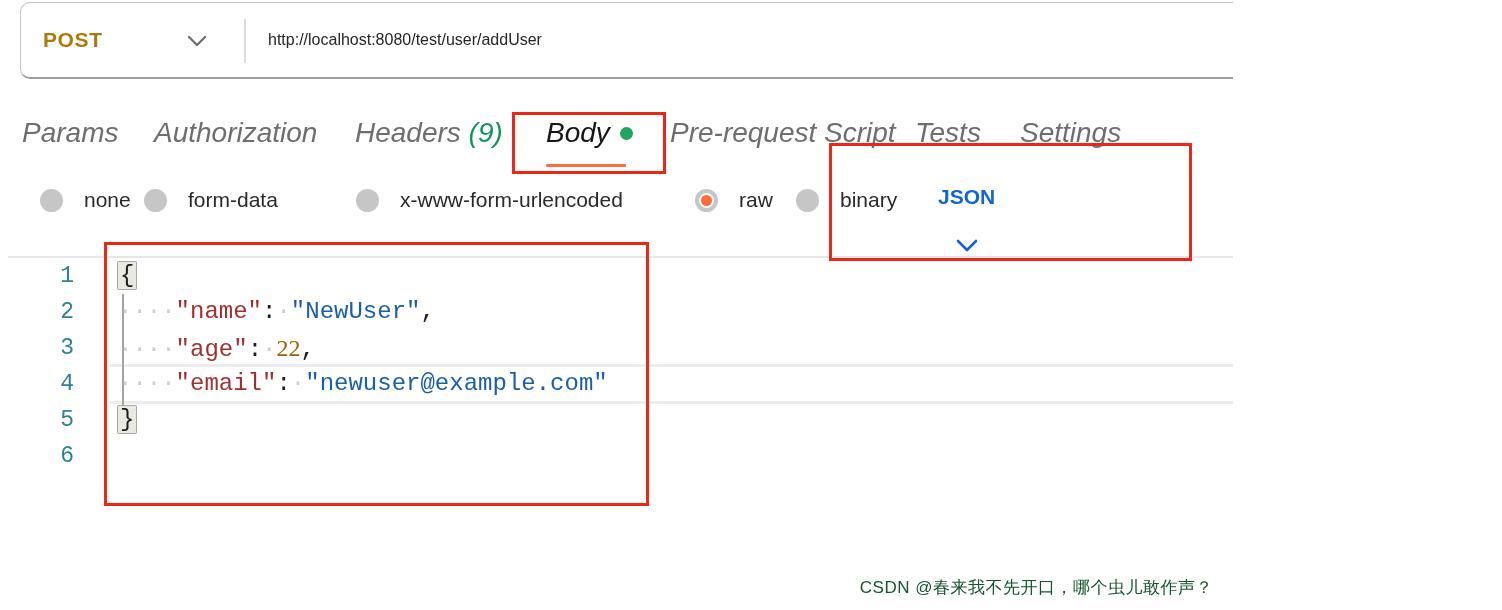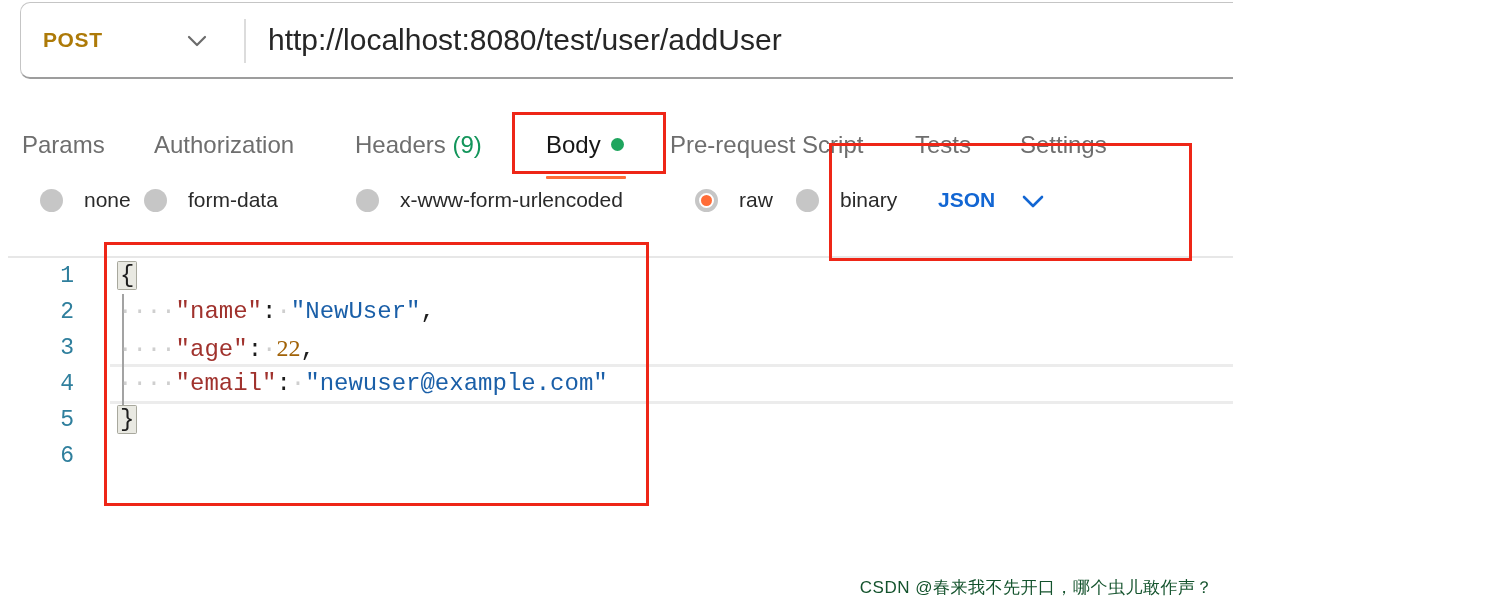--- a/index.html
+++ b/index.html
@@ -21,27 +21,27 @@
   .method-label{
     position:absolute;left:22px;font-size:21px;font-weight:700;
     letter-spacing:0.6px;color:var(--method-color,#ad7a08);
   }
   .method-chevron{position:absolute;left:166px;top:31px;}
   .bar-divider{
     position:absolute;left:223px;top:16px;width:2px;height:44px;background:#dcdcdc;
   }
   .url-field{
     position:absolute;left:247px;top:0;height:100%;width:1100px;
-    display:flex;align-items:center;font-size:30px;color:#262626;
+    display:flex;align-items:center;font-size:16px;color:#262626;
   }
   
   .tabs-row{position:absolute;left:0;top:112px;width:1502px;height:56px;}
   .tab{
-    position:absolute;top:20px;font-size:24px;color:#6e6e6e;cursor:pointer;
-    line-height:26px;white-space:nowrap;
+    position:absolute;top:8px;font-size:28px;color:#6e6e6e;cursor:pointer;
+    line-height:26px;white-space:nowrap;font-style:italic;
   }
   .tab.active{color:#161616;}
   .tab.active::after{
     content:"";position:absolute;left:0;top:44px;width:80px;height:3px;
     background:var(--accent,#ff6c37);border-radius:1px;
   }
   .tab-count{color:var(--count-green,#13955b);}
   .tab-dot{
     display:inline-block;width:13px;height:13px;border-radius:50%;
     background:var(--dot-green,#1fa55e);margin-left:10px;vertical-align:2px;
@@ -59,21 +59,21 @@
     background:#fff;border:4px solid #c6c6c6;width:15px;height:15px;
     position:relative;
   }
   .radio.selected::after{
     content:"";position:absolute;left:2px;top:2px;width:11px;height:11px;
     border-radius:50%;background:var(--accent,#ff6c37);
   }
   .mode-label{font-size:21px;color:#2a2a2a;}
   .language-select{
     position:absolute;left:938px;top:0;display:flex;align-items:center;gap:27px;
-    cursor:pointer;height:30px;
+    cursor:pointer;height:30px;flex-direction:column;
   }
   .language-value{font-size:21px;font-weight:700;color:var(--link-blue,#1266d3);}
   
   .editor-top-border{
     position:absolute;left:8px;top:256px;width:1494px;height:2px;background:#e7e7e7;
   }
   .active-line-band{
     position:absolute;left:110px;width:1392px;height:3px;background:#ececec;
   }
   .band-top{top:364px;}

